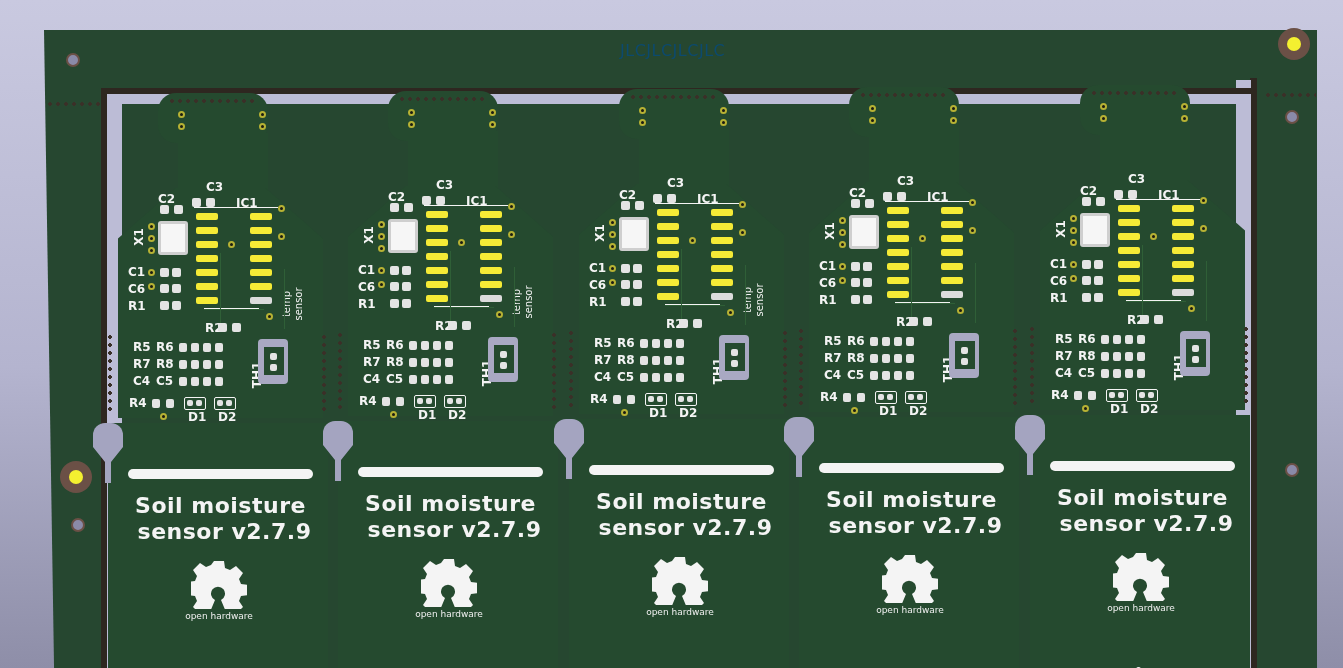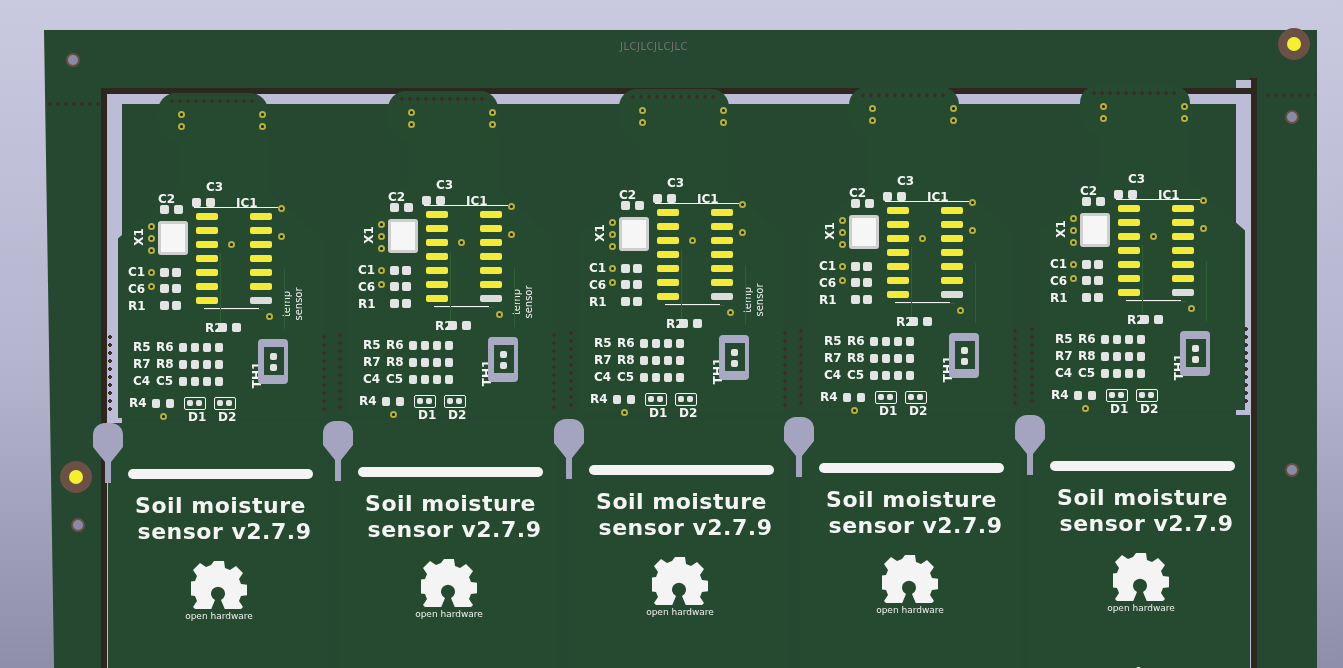--- a/index.html
+++ b/index.html
@@ -4,21 +4,21 @@
 <style>
   html,body{margin:0;padding:0;}
   body{width:1343px;height:668px;overflow:hidden;position:relative;
     background:linear-gradient(180deg,#c9c9e0 0%,#b4b4cf 55%,#8e8ea8 100%);
     font-family:"DejaVu Sans",sans-serif;}
   .abs{position:absolute;}
   #scene{position:absolute;left:0;top:0;width:1343px;height:668px;}
   .panel{position:absolute;background:#264730;}
   .cutout{position:absolute;background:#bcbcd6;}
   .mill-edge{position:absolute;background:#2e2720;}
-  .rail-text{position:absolute;color:#737373;font-size:10px;letter-spacing:0.5px;}
+  .rail-text{position:absolute;color:#0c4a6e;font-size:16px;letter-spacing:0.5px;}
   .hole{position:absolute;border-radius:50%;background:#6b5046;}
   .hole .dot{position:absolute;left:50%;top:50%;width:14px;height:14px;margin:-7px 0 0 -7px;border-radius:50%;background:#f4f030;}
   .npth{position:absolute;width:14px;height:14px;border-radius:50%;background:#8a8aa8;border:2px solid #6b5046;box-sizing:border-box;}
   .mouse-bites{position:absolute;height:4px;background-image:radial-gradient(circle,#3a3028 1.6px,transparent 2px);background-size:8px 4px;}
   .mouse-bites-v{position:absolute;width:4px;background-image:radial-gradient(circle,#3a3028 1.6px,transparent 2px);background-size:4px 8px;}
   .board{position:absolute;width:230px;height:600px;}
   .bshape{position:absolute;background:#254a2f;}
   .silk{position:absolute;color:#f4f4f4;font-size:12px;font-weight:bold;line-height:12px;white-space:nowrap;}
   .pad{position:absolute;background:#e4e4e4;border-radius:2px;}
   .ypad{position:absolute;background:#f5eb36;border-radius:2px;width:22px;height:7px;}

